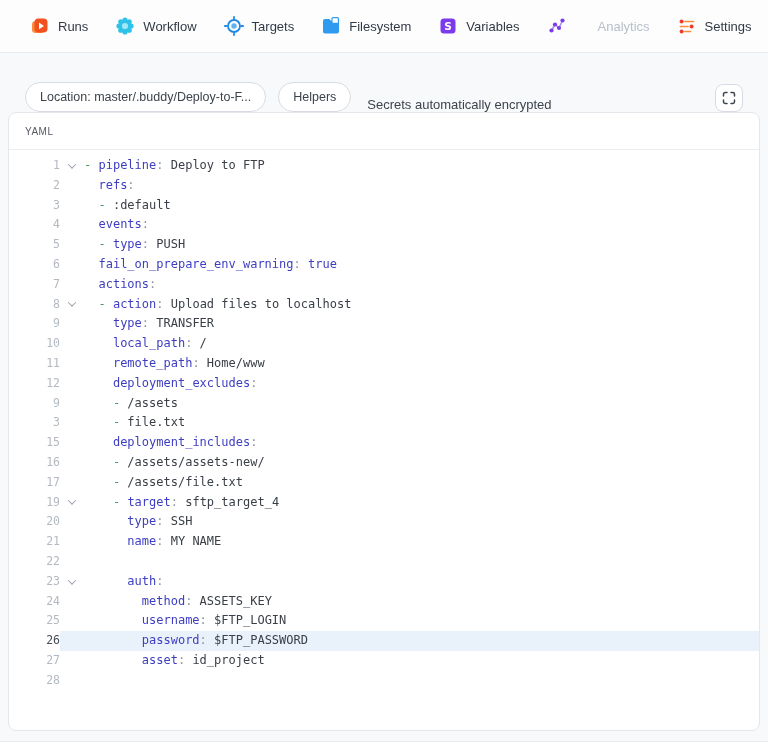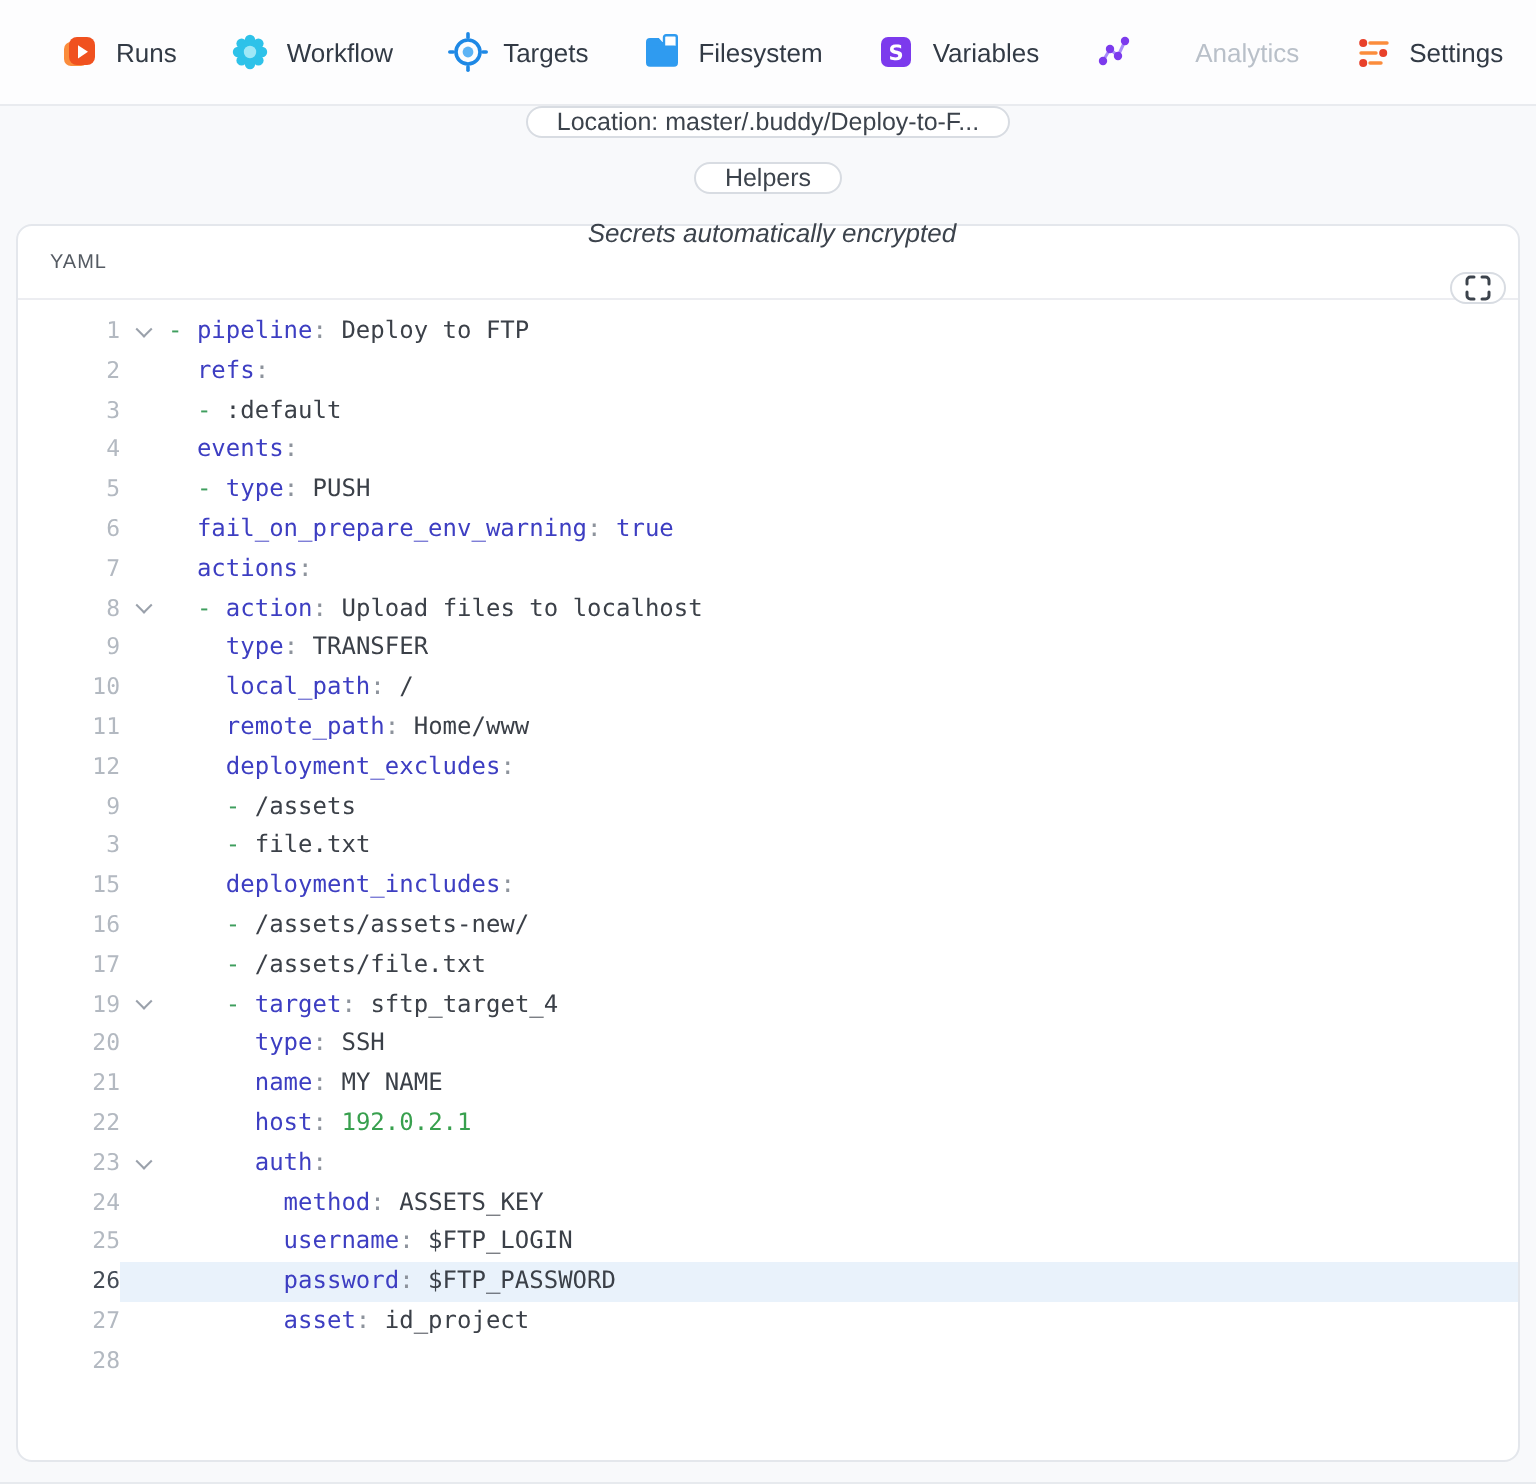--- a/index.html
+++ b/index.html
@@ -36,39 +36,38 @@
   .nav-item.active {
     background:#edf3fc;
     border:1px solid #d6e2f3;
     border-radius:6px;
     padding:7px 13px;
   }
   
   .toolbar {
     height:59px;
     display:flex;
-    align-items:center;
-    padding:0 15px;
+    align-items:flex-end;
+    padding:0 25px;
     gap:12px;
-    flex-direction:column;
   }
   .btn {
     height:30px;
     background:#fff;
     border:1px solid #d8dce2;
     border-radius:15px;
     display:flex;
     align-items:center;
     padding:0 14px;
     font-size:12.5px;
     color:#3c434c;
     cursor:pointer;
     white-space:nowrap;
   }
-  .status-text { font-size:13px; color:#3c434c; margin-left:4px;font-style:italic; }
+  .status-text { font-size:13px; color:#3c434c; margin-left:4px; }
   .icon-btn {
     margin-left:auto;
     width:28px; height:28px;
     background:#fff;
     border:1px solid #d8dce2;
     border-radius:8px;
     display:flex; align-items:center; justify-content:center;
     cursor:pointer;
   }
   
@@ -420,21 +419,20 @@
           <div class="gut">21</div>
           <div class="body">
             <span class="foldc"></span>
             <span class="code"><span class="t-v">      </span><span class="t-k">name</span><span class="t-p">:</span><span class="t-v"> MY NAME</span></span>
           </div>
         </div>
         <div class="row">
           <div class="gut">22</div>
           <div class="body">
             <span class="foldc"></span>
-            <span class="code"><span class="t-v">      </span><span class="t-k">host</span><span class="t-p">:</span><span class="t-n"> 192.0.2.1</span></span>
           </div>
         </div>
         <div class="row">
           <div class="gut">23</div>
           <div class="body">
             <span class="foldc">
               <span class="chev"></span>
             </span>
             <span class="code"><span class="t-v">      </span><span class="t-k">auth</span><span class="t-p">:</span></span>
           </div>

